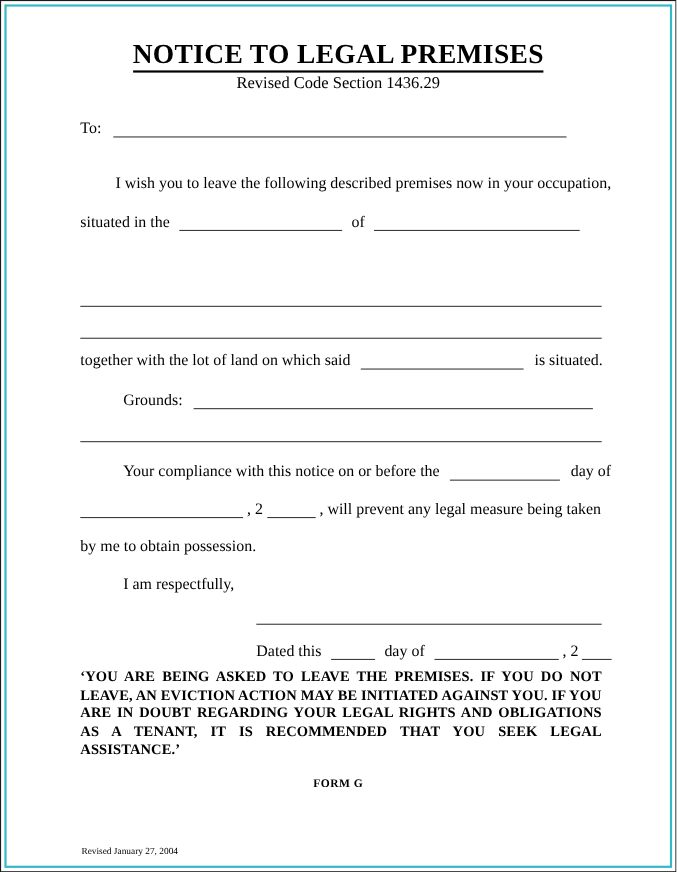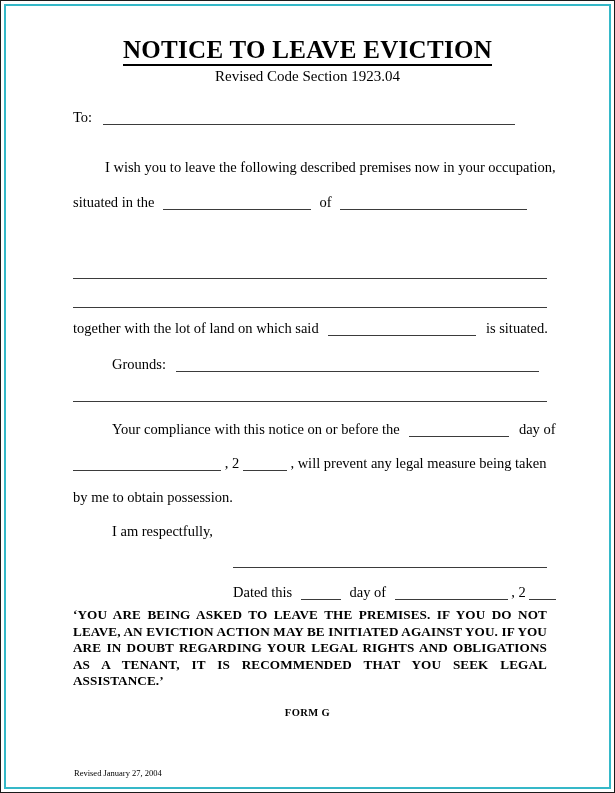--- a/index.html
+++ b/index.html
@@ -115,23 +115,23 @@
 </style>
 </head>
 <body>
 
 <div id="page">
   <div id="page-inner-rule"></div>
 
   <div id="sheet">
 
     <div class="doc-title">
-      <span>NOTICE TO LEAVE EVICTION</span>
+      <span>NOTICE TO LEGAL PREMISES</span>
     </div>
-    <div class="doc-subtitle">Revised Code Section 1923.04</div>
+    <div class="doc-subtitle">Revised Code Section 1436.29</div>
 
     <div class="line" style="left:66px; top:103px;">
       <span>To:</span>
       <span class="rule" style="width:412px; margin-left:7px;"></span>
     </div>
 
     <div class="para" style="left:98px; top:153px;">I wish you to leave the following described premises now in your occupation,</div>
 
     <div class="line" style="left:66px; top:188px;">
       <span>situated in the</span>

